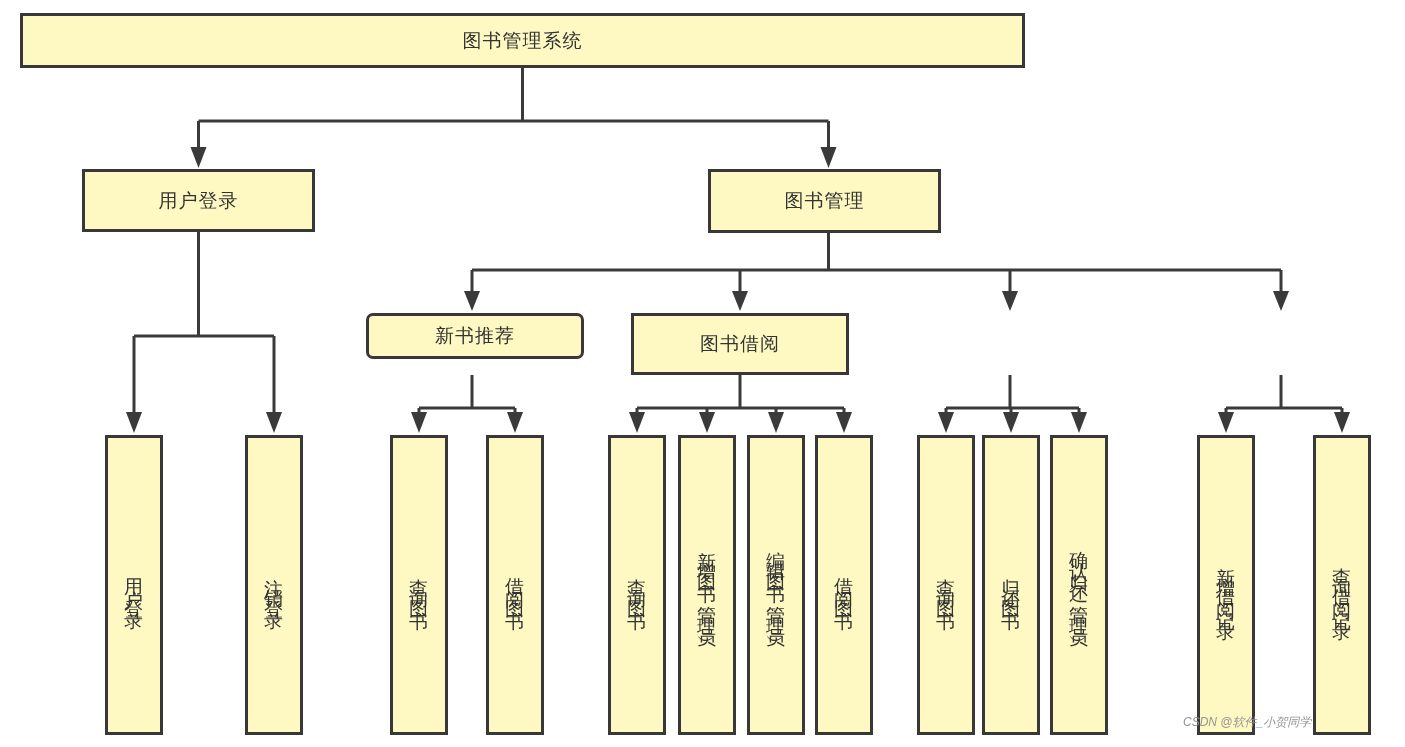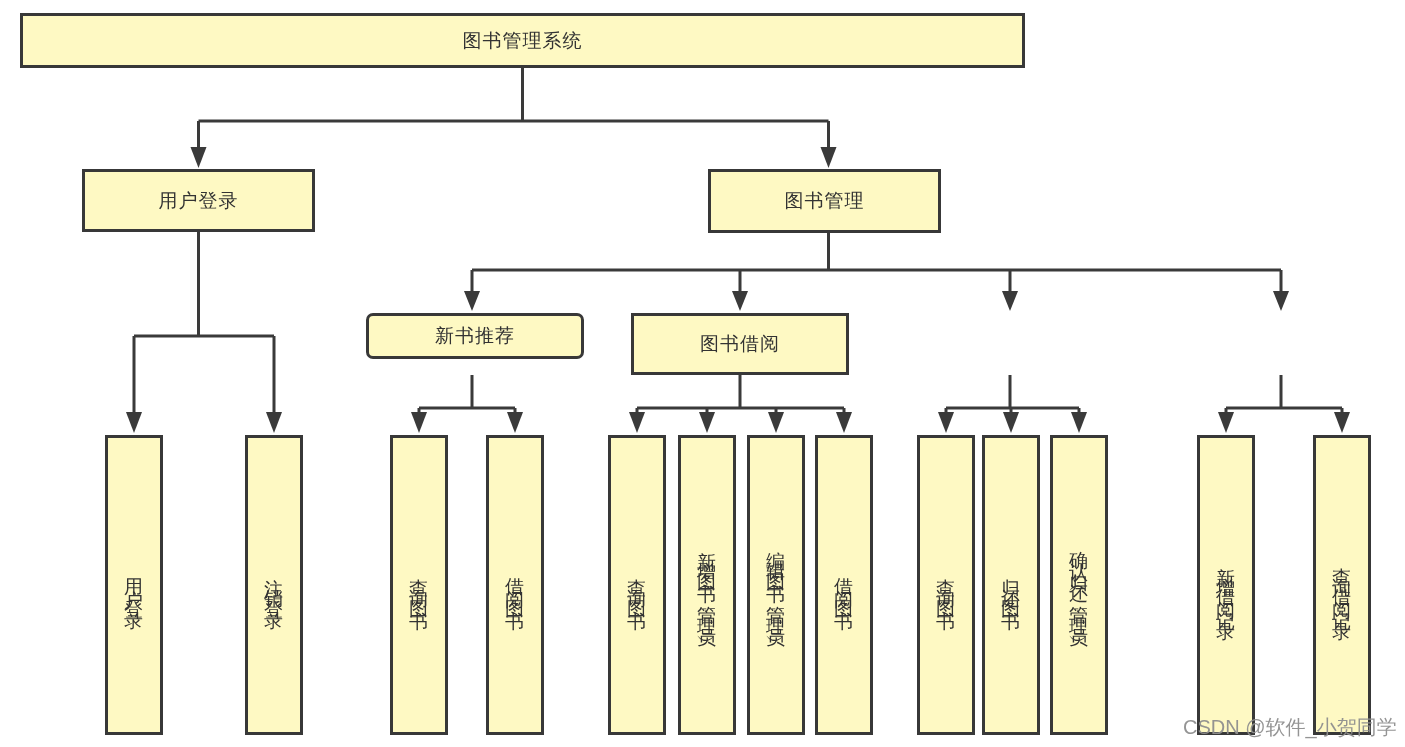--- a/index.html
+++ b/index.html
@@ -52,24 +52,25 @@
     text-orientation: mixed;
     font-size: 19px;
     letter-spacing: 11px;
     line-height: 1.0;
     color: #333333;
   }
   .watermark {
     position: absolute;
     left: 1183px;
     top: 714px;
-    font-size: 20px;
+    font-size: 12px;
     color: rgba(142, 142, 142, 0.95);
     white-space: nowrap;
     z-index: 10;
+    font-style: italic;
   }
 </style>
 </head>
 <body>
 
 <div class="canvas">
 
   <svg class="connectors" viewBox="0 0 1405 747" xmlns="http://www.w3.org/2000/svg">
 
     <g>

